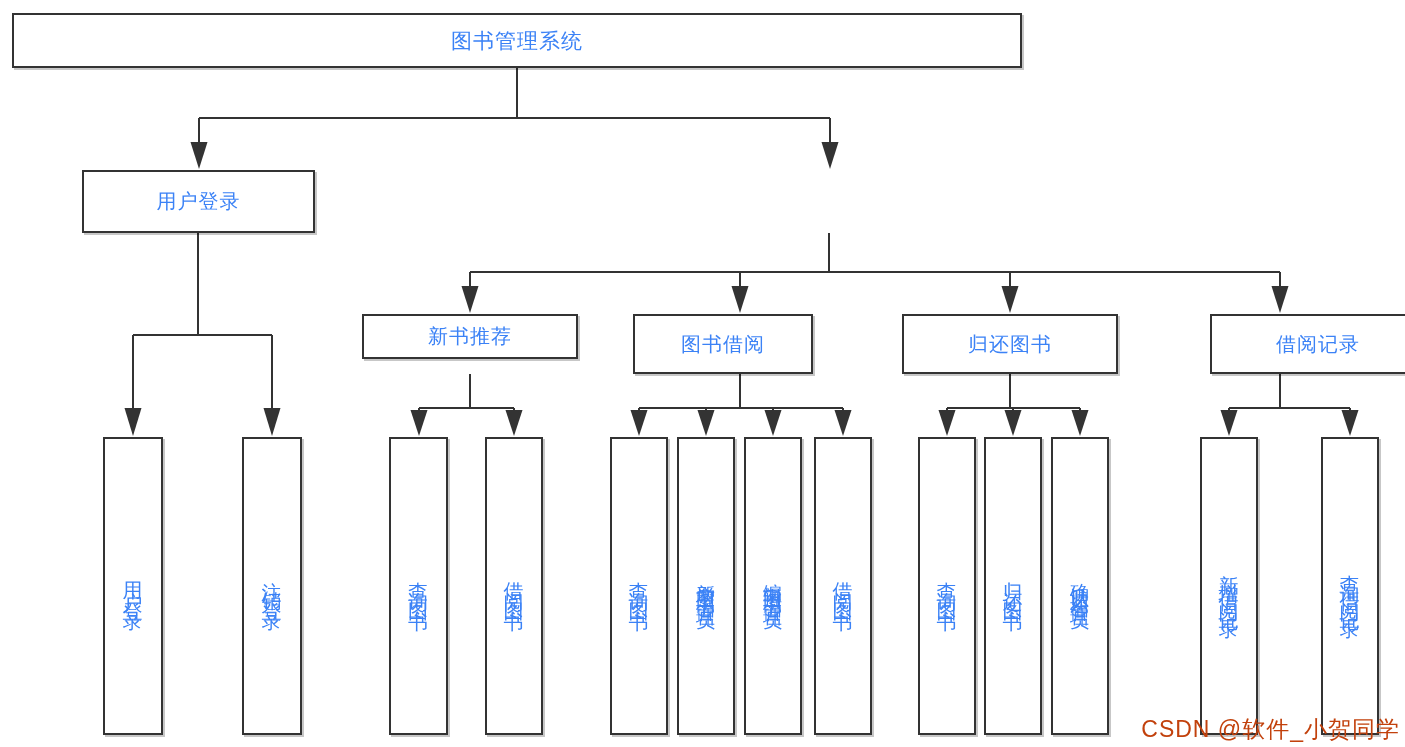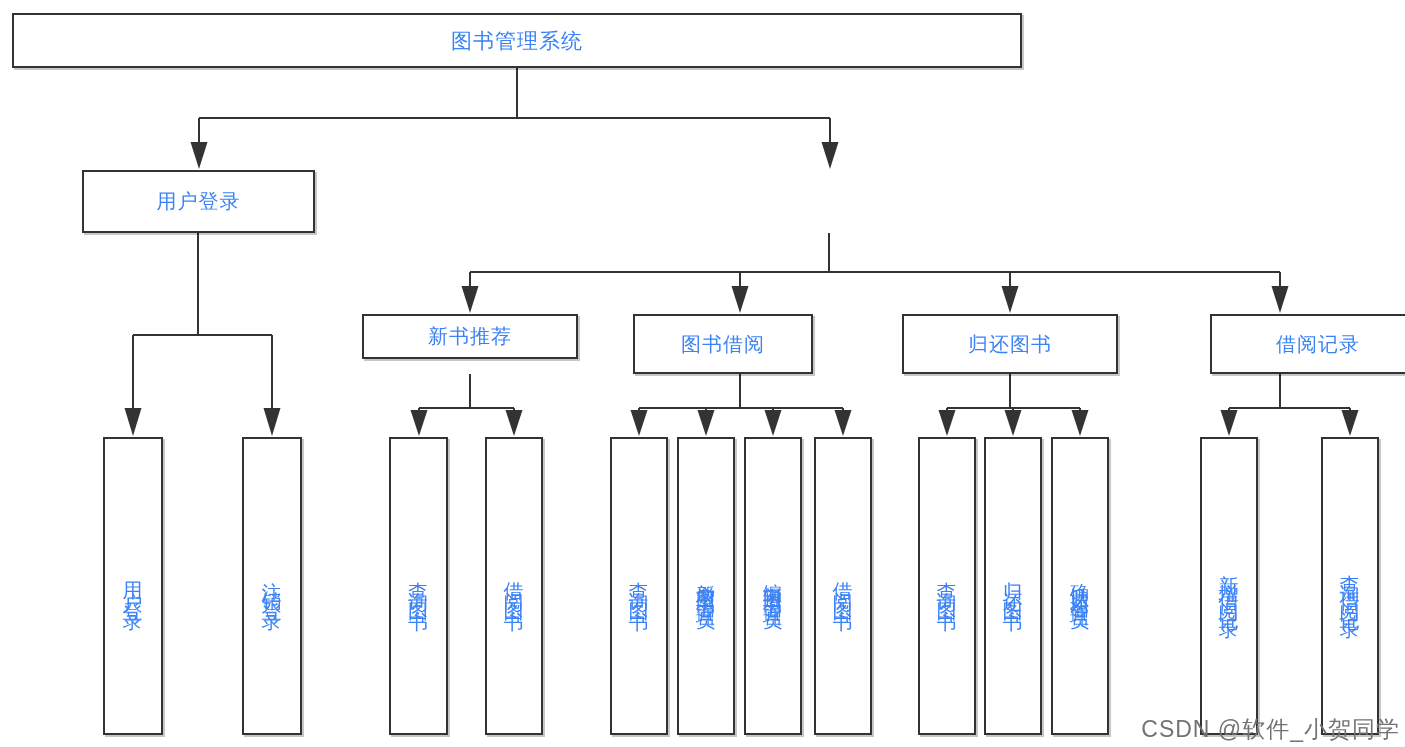--- a/index.html
+++ b/index.html
@@ -54,21 +54,21 @@
   .lf8{left:814px;width:58px;}
   .lf9{left:918px;width:58px;}
   .lf10{left:984px;width:58px;}
   .lf11{left:1051px;width:58px;}
   .lf12{left:1200px;width:58px;}
   .lf13{left:1321px;width:58px;}
   #watermark{
     position:absolute;
     right:5px;top:714px;
     font-size:23px;
-    color:#737373;
+    color:#c2410c;
     letter-spacing:1px;
     z-index:3;
     white-space:nowrap;
   }
 </style>
 </head>
 <body>
 
 <div id="canvas">
 

